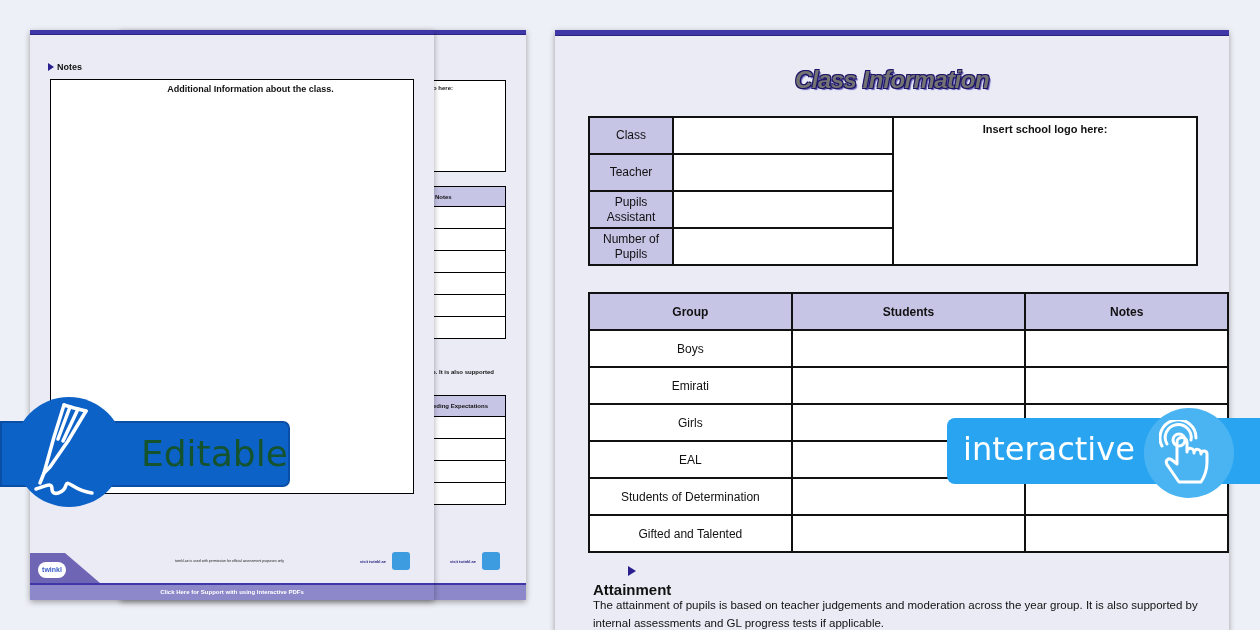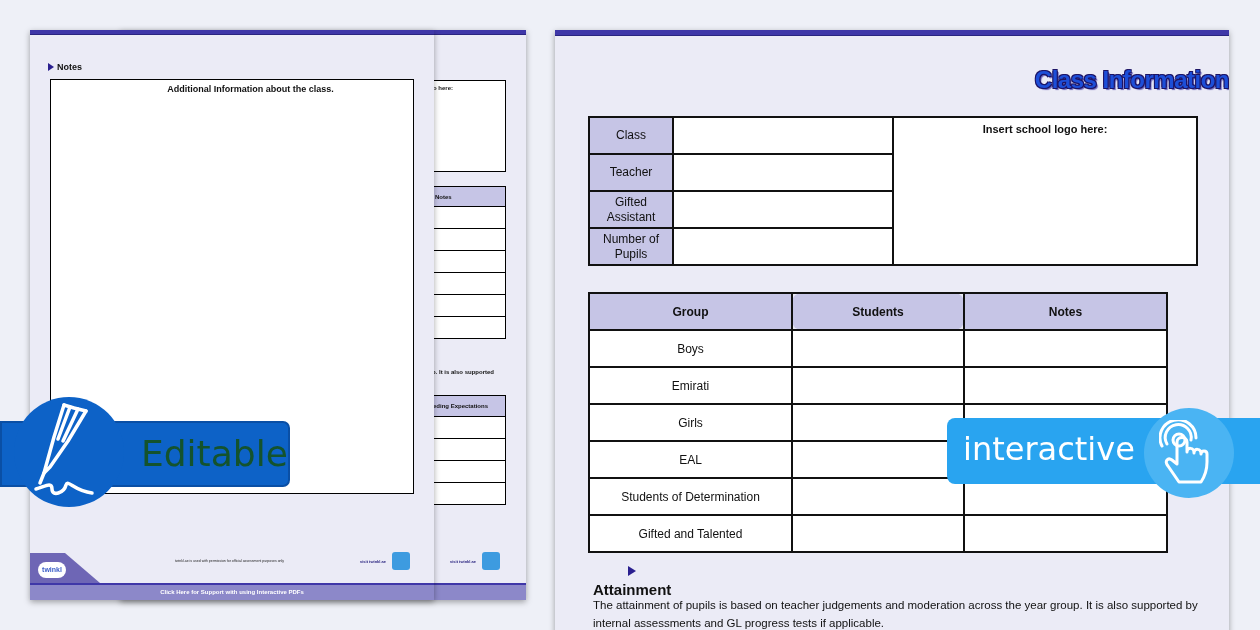--- a/index.html
+++ b/index.html
@@ -62,41 +62,42 @@
   .back-table { position: absolute; left: 300px; top: 156px; width: 86px; border-collapse: collapse; }
   .back-table td { border: 1px solid #000; height: 22px; background: #fff; font-size: 6px; font-weight: bold; padding-left: 14px; }
   .back-table td.hd { background: #c6c5e6; height: 20px; }
   .back-text { position: absolute; left: 312px; top: 339px; font-size: 6px; font-weight: bold; }
   .back-table2 { position: absolute; left: 300px; top: 365px; width: 86px; border-collapse: collapse; }
   .back-table2 td { border: 1px solid #000; height: 22px; background: #fff; font-size: 6px; font-weight: bold; padding-left: 12px; }
   .back-table2 td.hd { background: #c6c5e6; height: 21px; }
 
   
   .title {
-    position: absolute; left: 0; right: 0; top: 36px; text-align: right;
-    font-size: 24px; font-weight: bold; color: #1d4ed8;
+    position: absolute; left: 0; right: 0; top: 36px; text-align: center;
+    font-size: 24px; font-weight: bold; color: #737373;
     text-shadow: -1px -1px 0 #1c1466, 1px -1px 0 #1c1466, -1px 1px 0 #1c1466, 1px 1px 0 #1c1466, 2px 2px 1px #6a63b8;
     letter-spacing: -0.5px;
+    font-style: italic;
   }
   .info-table {
     position: absolute; left: 33px; top: 86px; border-collapse: collapse; padding-left: 8px;
   }
   .info-table td { border: 2px solid #111; background: #fff; }
   .info-table td.lbl { background: #c6c5e6; width: 84px; height: 37px; text-align: center; font-size: 12px; line-height: 15px; }
   .info-table td.val { width: 220px; }
   .info-table td.logo { width: 304px; vertical-align: top; text-align: center; font-weight: bold; font-size: 11px; padding-top: 5px; }
 
   .group-table {
     position: absolute; left: 33px; top: 262px; border-collapse: collapse;
   }
   .group-table th, .group-table td { border: 2px solid #111; background: #fff; font-size: 12px; text-align: center; }
   .group-table th { background: #c6c5e6; height: 37px; font-weight: bold; }
   .group-table td { height: 37px; }
   .group-table .c1 { width: 203px; }
-  .group-table .c2 { width: 172px; border-radius: 9px; }
+  .group-table .c2 { width: 234px; }
   .group-table .c3 { width: 203px; }
 
   .attain-head {
     position: absolute; left: 38px; top: 536px; font-size: 15px; font-weight: bold;
     display: flex; align-items: center; gap: 5px; flex-direction: column;
   }
   .attain-head .tri { border-top-width: 5px; border-bottom-width: 5px; border-left-width: 8px; }
   .attain-text {
     position: absolute; left: 38px; top: 566px; width: 610px; font-size: 11.5px; line-height: 18px;
   }
@@ -226,21 +227,21 @@
       <td class="val"></td>
       <td class="logo" rowspan="4">
         <span>Insert school logo here:</span>
       </td>
     </tr>
     <tr>
       <td class="lbl">Teacher</td>
       <td class="val"></td>
     </tr>
     <tr>
-      <td class="lbl">Gifted Assistant</td>
+      <td class="lbl">Pupils Assistant</td>
       <td class="val"></td>
     </tr>
     <tr>
       <td class="lbl">Number of Pupils</td>
       <td class="val"></td>
     </tr>
   </tbody>
     </table>
 
   <table class="group-table">

